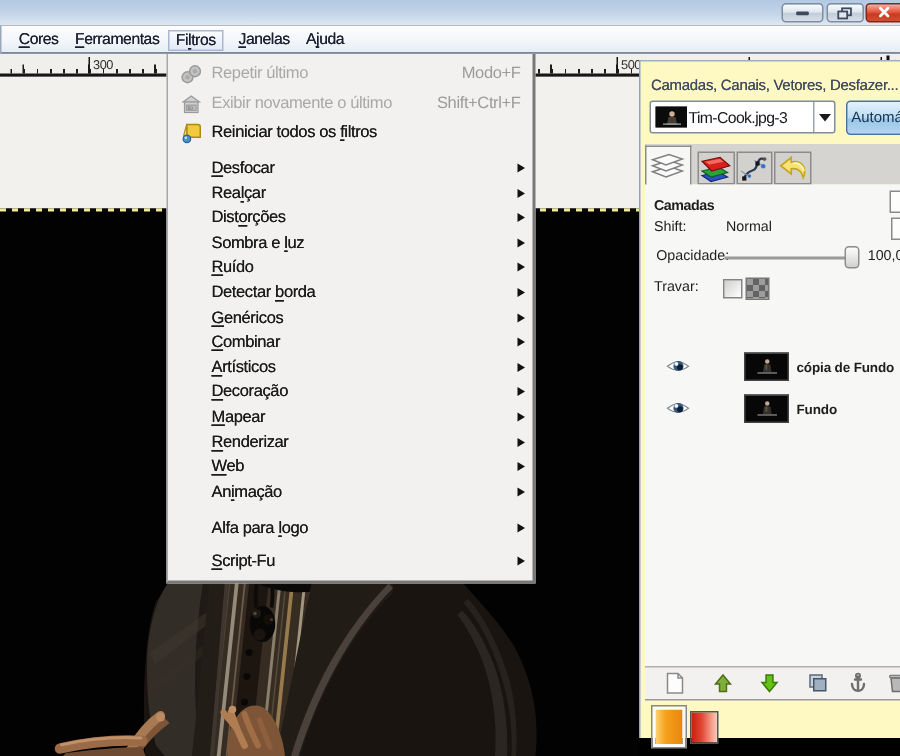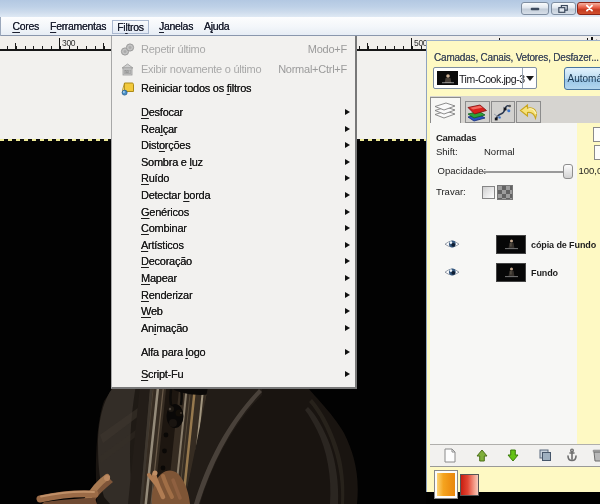--- a/index.html
+++ b/index.html
@@ -47,38 +47,38 @@
 #menu .dis{color:#a8a8a8}
 #menu .sc{position:absolute;right:8px;color:#9b9b9b}
 #menu .arr{position:absolute;right:5px;width:0;height:0;
  border-left:5px solid #111;border-top:3.6px solid transparent;border-bottom:3.6px solid transparent}
 #menu .ic{position:absolute;left:8px;width:15px;height:15px}
 u{text-underline-offset:1.5px;text-decoration-thickness:1px}
 
 #panel{left:426px;top:40px;width:174px;height:452px;background:#fef9c3;
  border-left:1px solid #8fa3bf;border-top:1px solid #9db0c8;box-sizing:border-box}
 #phead{position:absolute;left:7px;top:11px;font-size:10px;color:#414c5e;letter-spacing:-0.2px;white-space:nowrap;width:165px;overflow:hidden;text-shadow:0 0 0.3px #414c5e}
-#combo{position:absolute;left:6px;top:26px;width:104px;height:22px;background:#fff;
+#combo{position:absolute;left:6px;top:26px;width:124px;height:22px;background:#fff;
  border:1px solid #7e8ea0;border-radius:2px;box-sizing:border-box}
 #combothumb{position:absolute;left:3px;top:3px;width:21px;height:14px;background:#0c0c0c}
 #combotext{position:absolute;left:25px;top:5px;font-size:10.5px;color:#15151a;letter-spacing:-0.4px}
 #comboarr{position:absolute;right:0;top:0;width:13px;height:20px;border-left:1px solid #9aa5b2}
 #comboarr:after{content:"";position:absolute;left:2.5px;top:7.5px;border-top:5px solid #1a1a1a;
  border-left:4px solid transparent;border-right:4px solid transparent}
 #autobtn{position:absolute;left:136.5px;top:26px;width:48px;height:23px;
  border:1px solid #48759f;border-radius:3px;box-sizing:border-box;
  background:linear-gradient(180deg,#e3f2fc 0%,#bcdcf2 50%,#99c6e8 55%,#b3d6ee 100%);
  font-size:10px;color:#17344f;line-height:21px;padding-left:3px;overflow:hidden}
 #tabstrip{position:absolute;left:3px;top:55px;width:171px;height:27px;background:#d6d4d0}
 .tab{position:absolute;box-sizing:border-box;border:1px solid #8c8c8c;background:#d2d1ce}
 #tab1{left:0px;top:1px;width:31px;height:28px;background:#f7f7f5;border-bottom:none}
 #tab2{left:35px;top:4.5px;width:25px;height:22.5px}
 #tab3{left:61px;top:4.5px;width:24px;height:22.5px}
 #tab4{left:86px;top:4.5px;width:25px;height:22.5px}
-#dialog{position:absolute;left:3px;top:82px;width:147px;height:321px;background:#f7f7f5;font-size:9.5px;color:#1d1d1d}
+#dialog{position:absolute;left:3px;top:82px;width:171px;height:321px;background:#f7f7f5;font-size:9.5px;color:#1d1d1d}
 #dlg-title{position:absolute;left:6px;top:8.5px;font-weight:bold;letter-spacing:-0.3px}
 .smallbox{position:absolute;background:#fdfdfc;border:1px solid #8a8a8a}
 #dlg-modo{position:absolute;left:6px;top:23px}
 #dlg-normal{position:absolute;left:54px;top:23px}
 #dlg-opac{position:absolute;left:7.5px;top:41.5px}
 #slider{position:absolute;left:53px;top:48px;width:82px;height:1.5px;background:#9a9a9a}
 #shandle{position:absolute;left:133px;top:40.5px;width:10px;height:15.5px;border:1px solid #8e8e8e;
  border-radius:3px;background:linear-gradient(180deg,#fdfdfd,#d2d2d2);box-sizing:border-box}
 #dlg-100{position:absolute;left:148.5px;top:41.5px}
 #dlg-travar{position:absolute;left:6px;top:62.5px}
@@ -358,21 +358,21 @@
  <svg class="ic" style="top:45px" viewBox="0 0 15 15">
       <path d="M4.5 2 L12 2 C13 2 13.5 2.6 13.5 3.6 L13.5 10.5 L6.5 10.5 C5 10.5 4.5 9.8 4.5 8.6 Z" fill="#f2c93c" stroke="#ad8a16" stroke-width="1"></path>
       <path d="M4.5 2 L4.5 8.6 C4.5 9.8 5 10.5 6.5 10.5 L4 13 C2.6 11.8 2.2 10 2.8 8 Z" fill="#fbe690" stroke="#ad8a16" stroke-width="0.8"></path>
       <circle cx="4.6" cy="11.6" r="2.5" fill="#4a90c8" stroke="#28608e" stroke-width="0.8"></circle>
       <circle cx="3.9" cy="10.9" r="0.9" fill="#bcdcf2"></circle>
     </svg>
 
  <span class="it dis" style="top:7px">Repetir último</span>
     <span class="sc" style="top:7px">Modo+F</span>
  <span class="it dis" style="top:26.5px">Exibir novamente o último</span>
-    <span class="sc" style="top:26.5px">Normal+Ctrl+F</span>
+    <span class="sc" style="top:26.5px">Shift+Ctrl+F</span>
  <span class="it" style="top:46px">Reiniciar todos os <u>f</u>iltros</span>
 
  <span class="it" style="top:70px"><u>D</u>esfocar</span>
     <span class="arr" style="top:73px"></span>
  <span class="it" style="top:86.6px">Rea<u>l</u>çar</span>
     <span class="arr" style="top:89.6px"></span>
  <span class="it" style="top:103.2px">Dist<u>o</u>rções</span>
     <span class="arr" style="top:106.2px"></span>
  <span class="it" style="top:119.8px">Sombra e <u>l</u>uz</span>
     <span class="arr" style="top:122.8px"></span>

